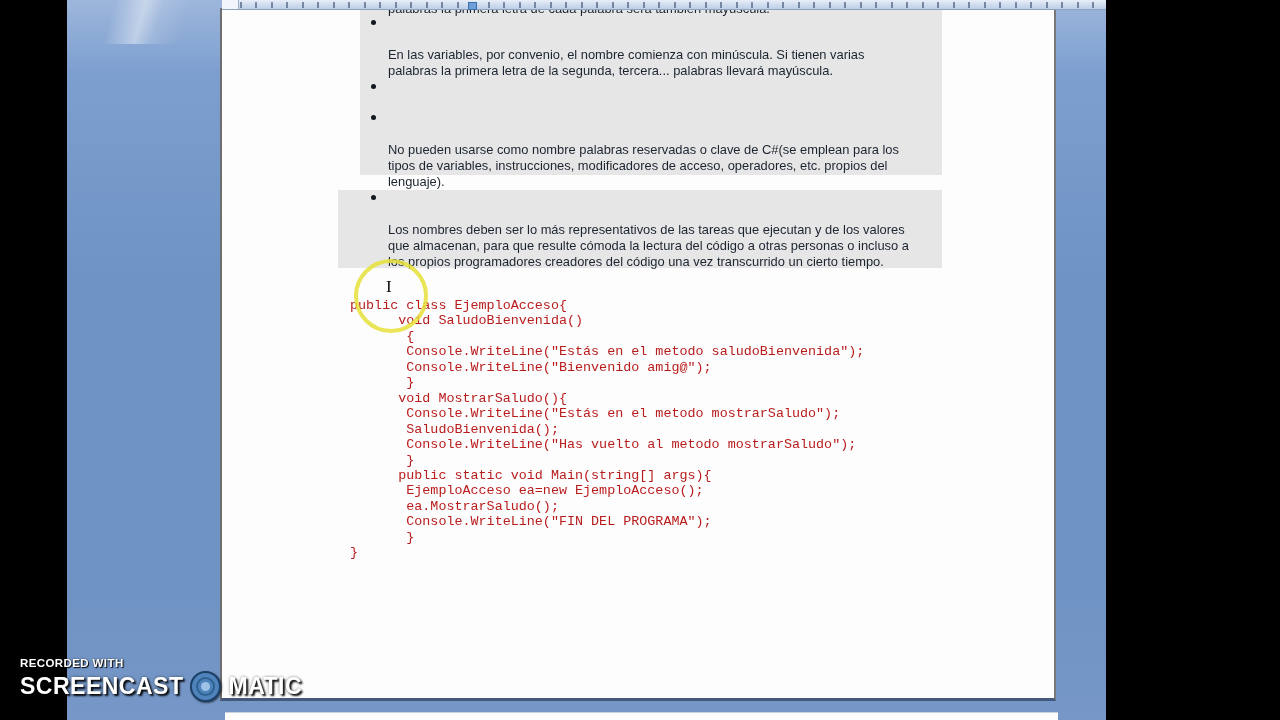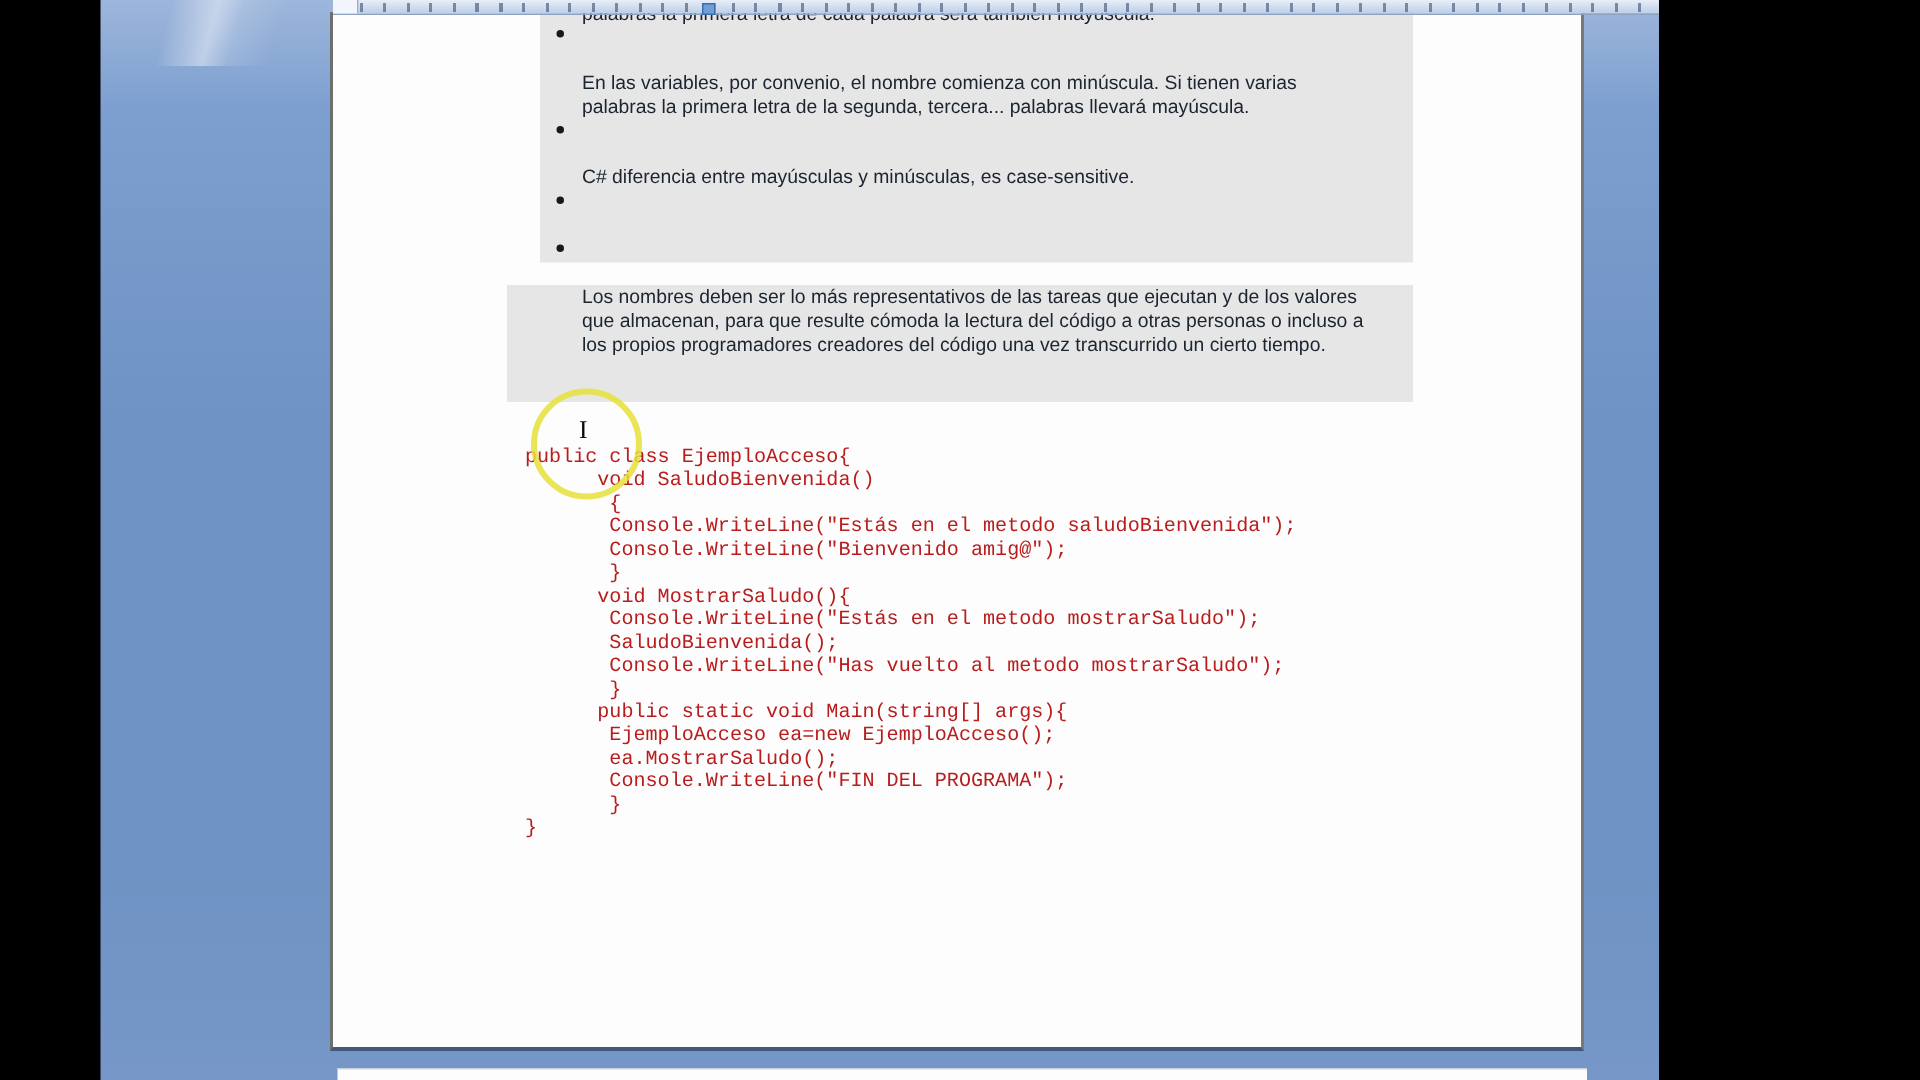--- a/index.html
+++ b/index.html
@@ -77,25 +77,27 @@
     <div class="bullets">
 
         <div class="bullet">
           <span class="dot"></span>
           <span class="btxt">En las variables, por convenio, el nombre comienza con minúscula. Si tienen varias
 palabras la primera letra de la segunda, tercera... palabras llevará mayúscula.</span>
         </div>
 
         <div class="bullet">
           <span class="dot"></span>
-          <span class="btxt">C# diferencia entre mayúsculas y minúsculas, es case-sensitive.</span>
         </div>
 
         <div class="bullet">
           <span class="dot"></span>
+          <span class="btxt">No pueden usarse como nombre palabras reservadas o clave de C#(se emplean para los
+tipos de variables, instrucciones, modificadores de acceso, operadores, etc. propios del
+lenguaje).</span>
         </div>
 
 
         <div class="bullet">
           <span class="dot"></span>
           <span class="btxt">Los nombres deben ser lo más representativos de las tareas que ejecutan y de los valores
 que almacenan, para que resulte cómoda la lectura del código a otras personas o incluso a
 los propios programadores creadores del código una vez transcurrido un cierto tiempo.</span>
         </div>
       </div>
@@ -121,14 +123,22 @@
 
     <div class="halo"></div>
     <div class="ibeam">I</div>
   </div>
 
   <div class="bottom-strip"></div>
 
   <div class="bar left"></div>
   <div class="bar right"></div>
 
+  <div class="watermark">
+    <div class="rec">RECORDED WITH</div>
+    <div class="brand">
+      <span class="b1">SCREENCAST</span>
+      <span class="logo"></span>
+      <span class="b2">MATIC</span>
+    </div>
+  </div>
 
 </div>
 
 </body></html>

